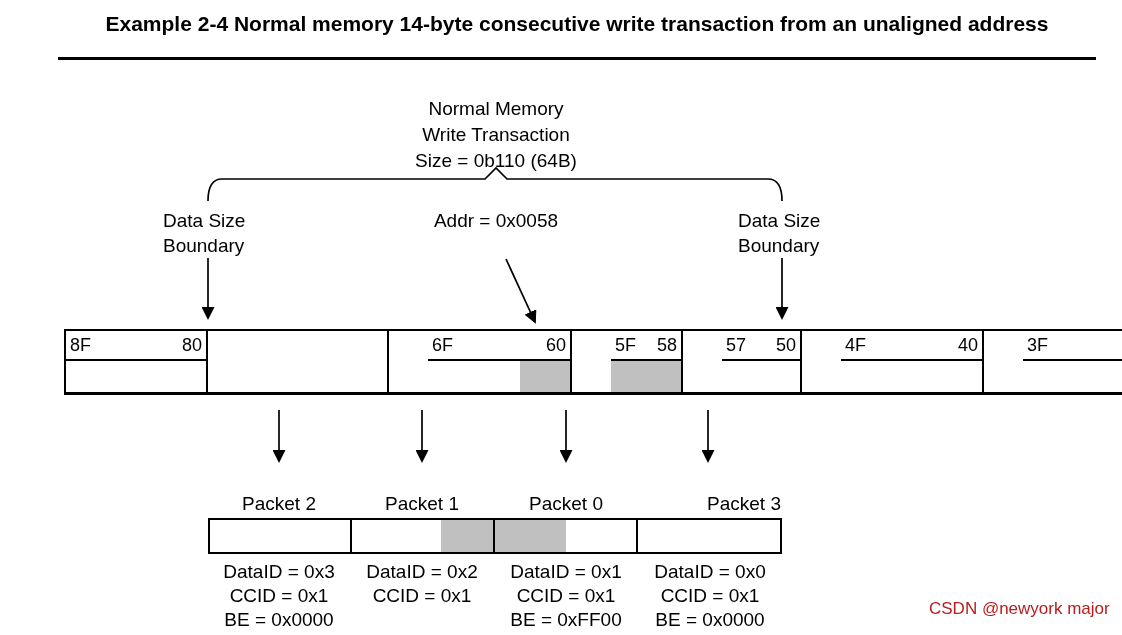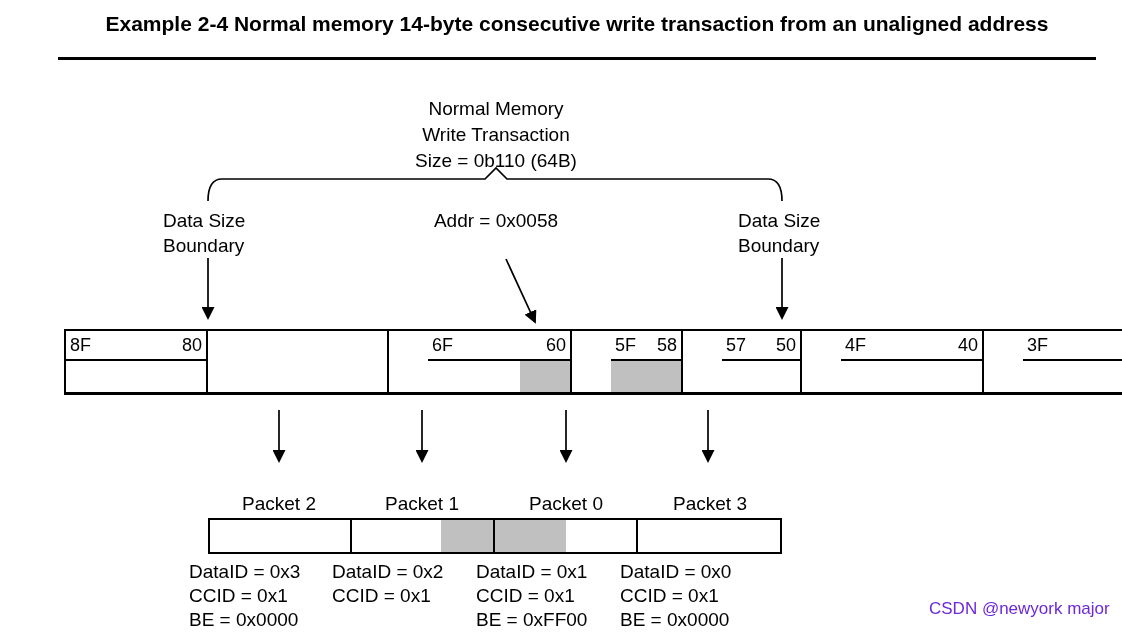--- a/index.html
+++ b/index.html
@@ -48,23 +48,23 @@
   .plabel { position:absolute; top:493px; width:160px; text-align:center; font-size:19px; }
 
   
   .packetbar { position:absolute; left:192px; top:518px; display:flex; border:2px solid #000; }
   .pseg { box-sizing:border-box; border-right:2px solid #000; height:32px; position:relative; background:#fff; }
   .pseg.last { border-right:none; }
   .pseg .hl-right { position:absolute; right:0; top:0; bottom:0; width:37%; background:#c0c0c0; }
   .pseg .hl-left  { position:absolute; left:0;  top:0; bottom:0; width:50%; background:#c0c0c0; }
 
   
-  .pinfo { position:absolute; top:560px; width:180px; text-align:left; font-size:19px; line-height:24px; }
-
-  .watermark { position:absolute; left:913px; top:599px; font-size:17px; color:#6d28d9; }
+  .pinfo { position:absolute; top:560px; width:180px; text-align:center; font-size:19px; line-height:24px; }
+
+  .watermark { position:absolute; left:913px; top:599px; font-size:17px; color:#b91c1c; }
 </style>
 </head>
 <body>
 
 <div class="canvas">
 
   <div class="title">Example 2-4 Normal memory 14-byte consecutive write transaction from an unaligned address</div>
   <div class="rule"></div>
 
   <div class="txlabel">
@@ -155,21 +155,21 @@
         <span>2F</span>
         <span>20</span>
       </div>
       <div class="mcell"></div>
     </div>
   </div>
 
   <div class="plabel" style="left:183px">Packet 2</div>
   <div class="plabel" style="left:326px">Packet 1</div>
   <div class="plabel" style="left:470px">Packet 0</div>
-  <div class="plabel" style="left:614px">Packet 3</div>
+  <div class="plabel" style="left:648px">Packet 3</div>
 
   <div class="packetbar">
     <div class="pseg" style="width:142px"></div>
     <div class="pseg" style="width:143px">
       <div class="hl-right"></div>
     </div>
     <div class="pseg" style="width:143px">
       <div class="hl-left"></div>
     </div>
     <div class="pseg last" style="width:142px"></div>

